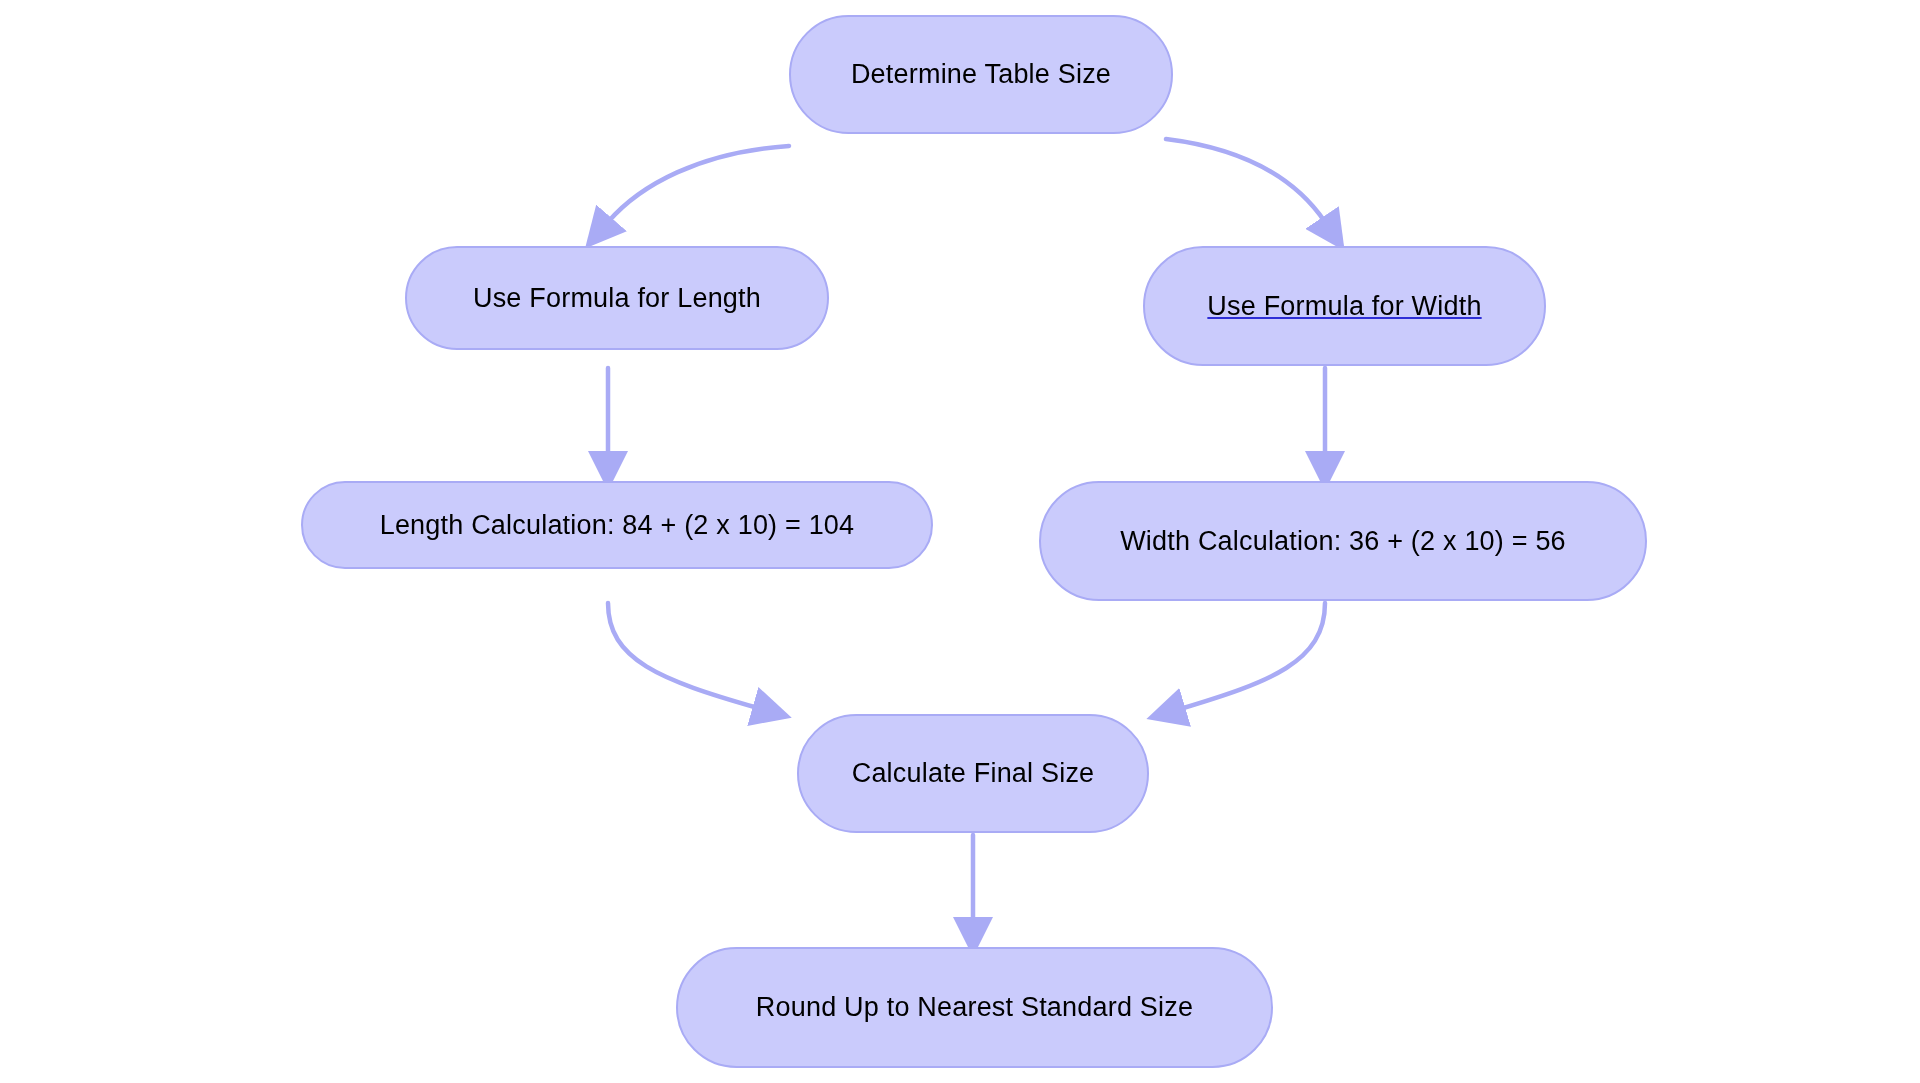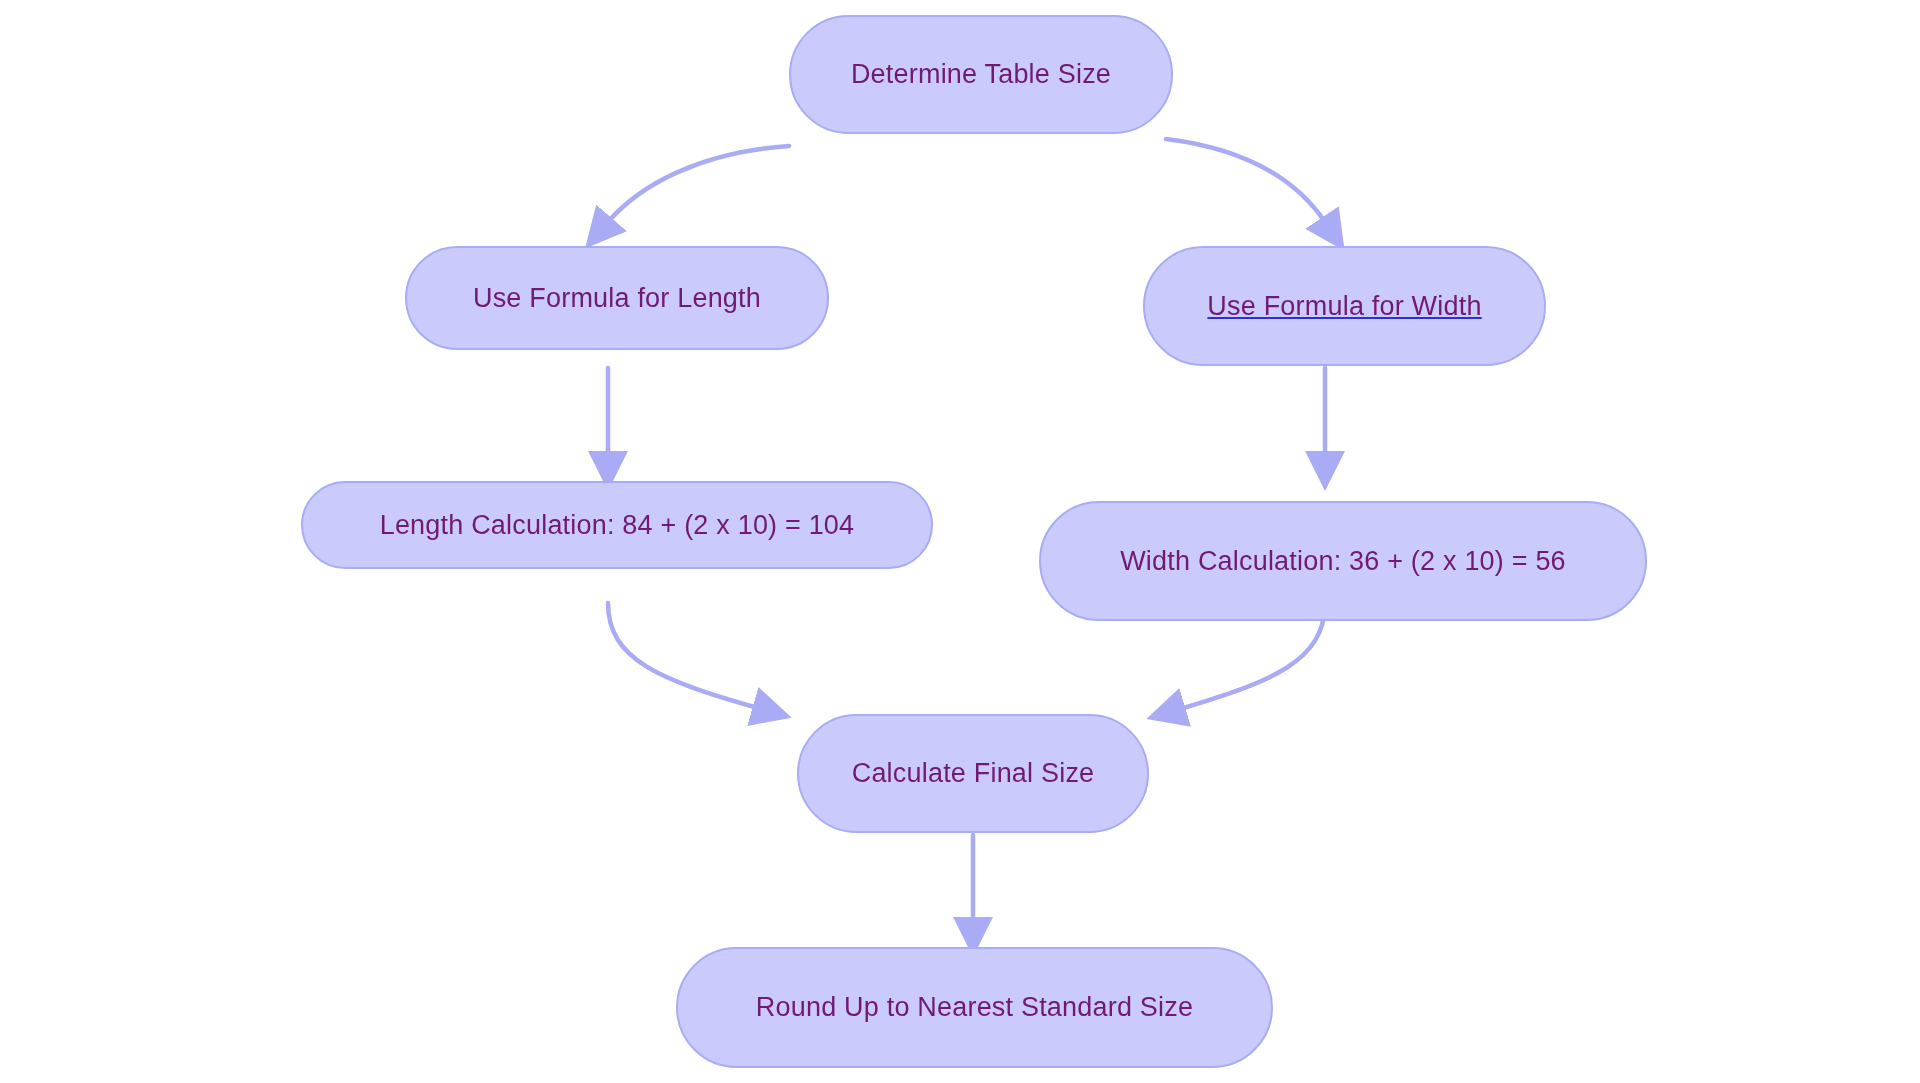--- a/index.html
+++ b/index.html
@@ -38,28 +38,28 @@
     color: #2e2ed6;
     font-size: 27px;
     font-weight: 400;
     letter-spacing: 0.2px;
     line-height: 1.2;
     white-space: nowrap;
     padding: 0 28px;
     user-select: none;
   }
   .node-label {
-    color: #701a75;
+    color: #000000;
   }
   
   #node-determine-table-size { left: 789px;  top: 15px;   width: 384px; height: 119px; }
   #node-use-formula-length   { left: 405px;  top: 246px;  width: 424px; height: 104px; }
   #node-use-formula-width    { left: 1143px; top: 246px;  width: 403px; height: 120px; text-decoration: underline; }
   #node-length-calculation   { left: 301px;  top: 481px;  width: 632px; height: 88px; }
-  #node-width-calculation    { left: 1039px; top: 481px;  width: 608px; height: 120px; margin-top: 20px; }
+  #node-width-calculation    { left: 1039px; top: 481px;  width: 608px; height: 120px; }
   #node-calculate-final-size { left: 797px;  top: 714px;  width: 352px; height: 119px; }
   #node-round-up-standard    { left: 676px;  top: 947px;  width: 597px; height: 121px; }
 </style>
 </head>
 <body>
 
 <div id="canvas">
 
   <svg id="edge-layer" viewBox="0 0 1920 1083" width="1920" height="1083" xmlns="http://www.w3.org/2000/svg">
     <defs>

